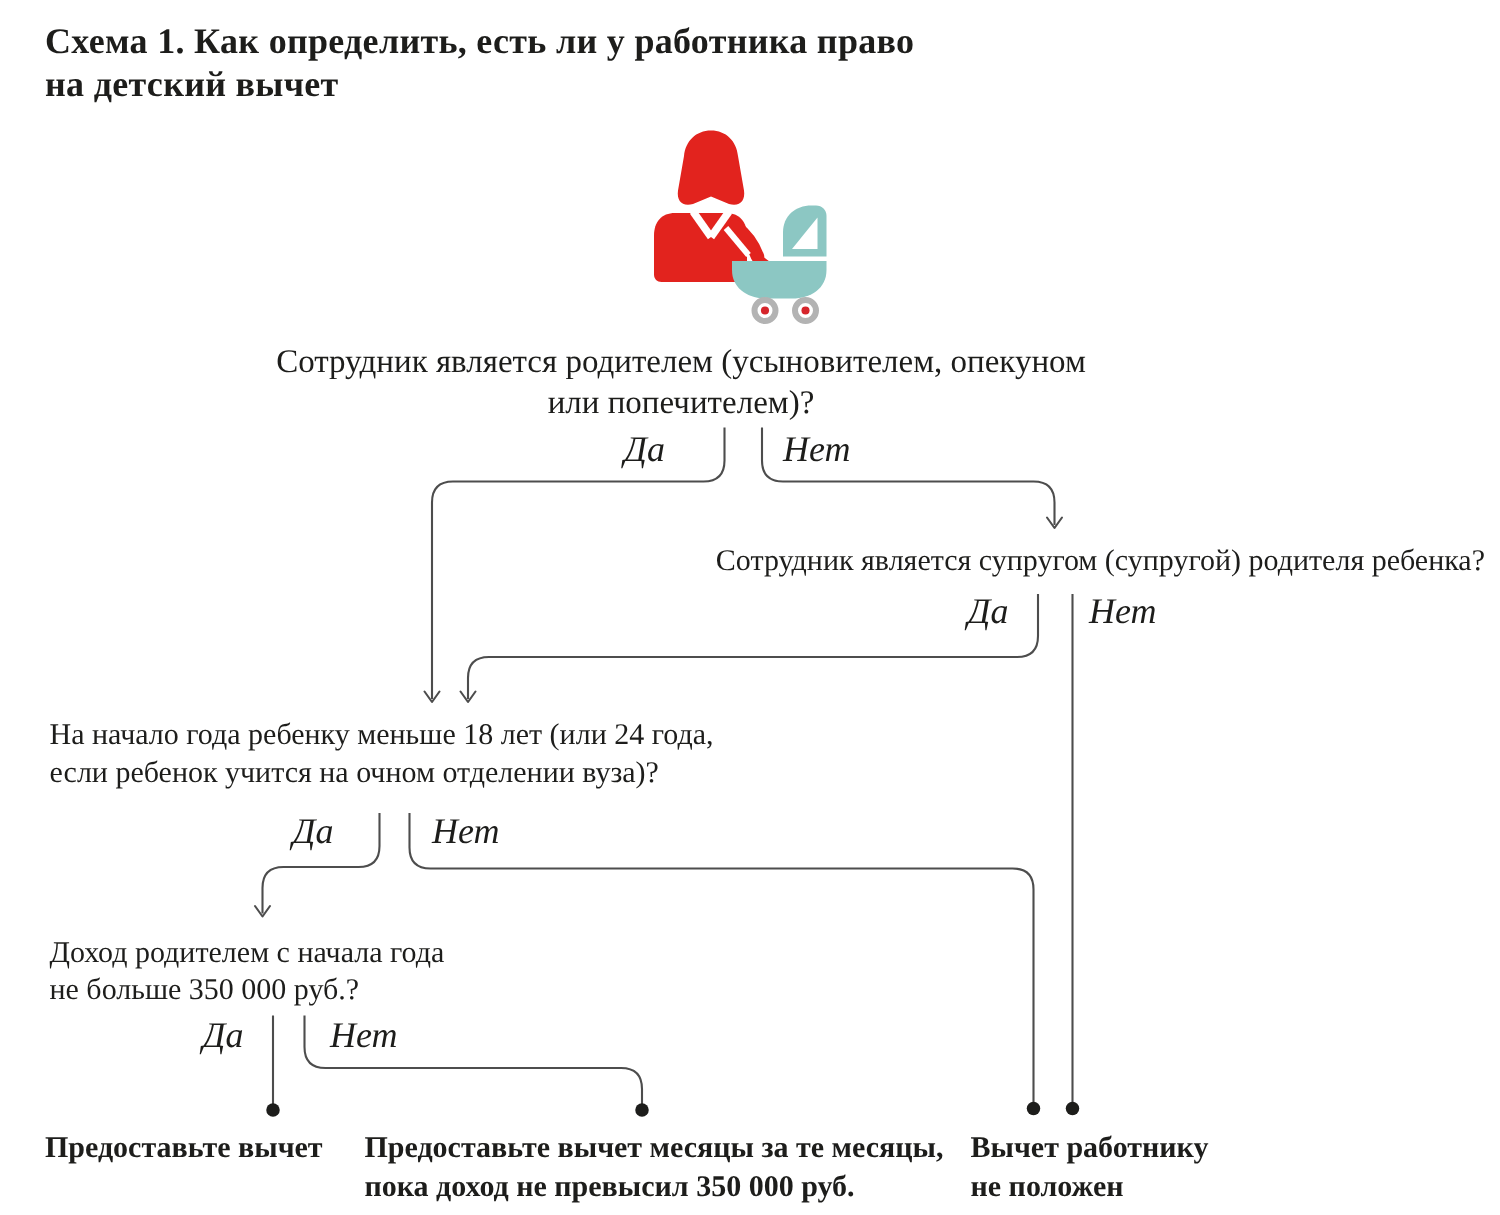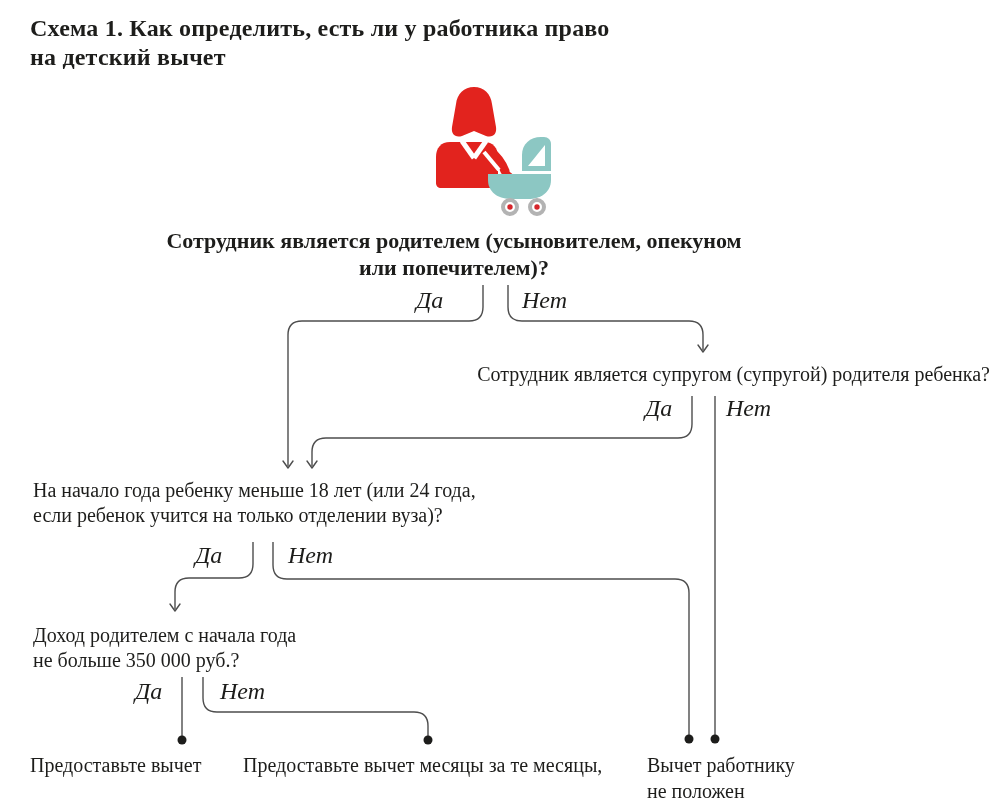--- a/index.html
+++ b/index.html
@@ -12,28 +12,28 @@
     font-family:"Liberation Serif","DejaVu Serif",serif; color:var(--text);
     overflow:hidden;
   }
   .abs{position:absolute;}
   .title{
     left:30px; top:14px; font-weight:bold; font-size:24px; line-height:29px;
     letter-spacing:.2px;
   }
   .q1{
     left:0; top:227px; width:908px; text-align:center;
-    font-weight:bold; font-size:22px; line-height:27px;
+    font-weight:normal; font-size:22px; line-height:27px;
   }
   .q{font-size:20px; line-height:25px;}
   .q2{top:362px; right:10px; text-align:right;}
   .q3{left:33px; top:478px;}
   .q4{left:33px; top:623px;}
   .yn{font-style:italic; font-size:24px; line-height:19px;}
-  .end{font-weight:normal; font-size:20px; line-height:26px;}
+  .end{font-weight:bold; font-size:20px; line-height:26px;}
   .end1{left:30px; top:752px;}
   .end2{left:243px; top:752px;}
   .end3{left:647px; top:752px;}
   svg{display:block;}
   #edges{position:absolute; left:0; top:0; pointer-events:none;}
   .edge{fill:none; stroke:var(--line); stroke-width:1.4;}
   .arrowhead{fill:none; stroke:var(--line); stroke-width:1.4; stroke-linecap:round; stroke-linejoin:round;}
   .dot{fill:var(--text); stroke:none;}
   #figure-icon{position:absolute; left:430px; top:83px;}
   .red-part{fill:var(--red);}
@@ -82,37 +82,38 @@
   <div class="abs yn" style="left:522px; top:291px;">Нет</div>
 
   <div class="abs q q2">
     <div>Сотрудник является супругом (супругой) родителя ребенка?</div>
   </div>
   <div class="abs yn" style="left:645px; top:399px;">Да</div>
   <div class="abs yn" style="left:726px; top:399px;">Нет</div>
 
   <div class="abs q q3">
     <div>На начало года ребенку меньше 18 лет (или 24 года,</div>
-    <div>если ребенок учится на только отделении вуза)?</div>
+    <div>если ребенок учится на очном отделении вуза)?</div>
   </div>
   <div class="abs yn" style="left:195px; top:546px;">Да</div>
   <div class="abs yn" style="left:288px; top:546px;">Нет</div>
 
   <div class="abs q q4">
     <div>Доход родителем с начала года</div>
     <div>не больше 350&nbsp;000 руб.?</div>
   </div>
   <div class="abs yn" style="left:135px; top:682px;">Да</div>
   <div class="abs yn" style="left:220px; top:682px;">Нет</div>
 
   <div class="abs end end1">
     <div>Предоставьте вычет</div>
   </div>
   <div class="abs end end2">
     <div>Предоставьте вычет месяцы за те месяцы,</div>
+    <div>пока доход не превысил 350&nbsp;000 руб.</div>
   </div>
   <div class="abs end end3">
     <div>Вычет работнику</div>
     <div>не положен</div>
   </div>
 
   <svg id="edges" width="1000" height="810" viewBox="0 0 1000 810">
     <path class="edge" d="M483,285 L483,307 Q483,321 469,321 L302,321 Q288,321 288,335 L288,466"></path>
     <polyline class="arrowhead" points="283,461 288,468 293,461"></polyline>
     <path class="edge" d="M508,285 L508,307 Q508,321 522,321 L689,321 Q703,321 703,335 L703,350"></path>

